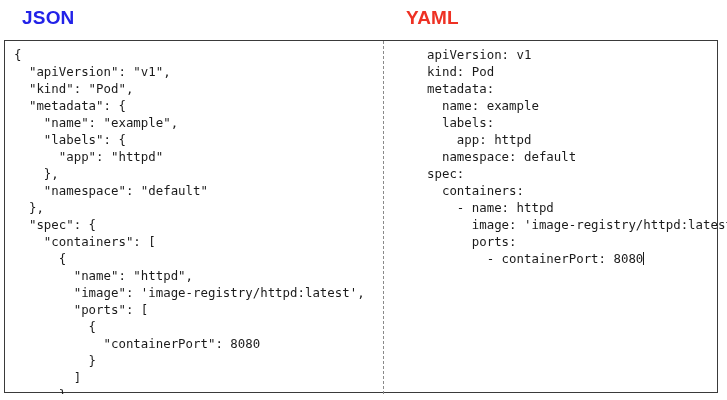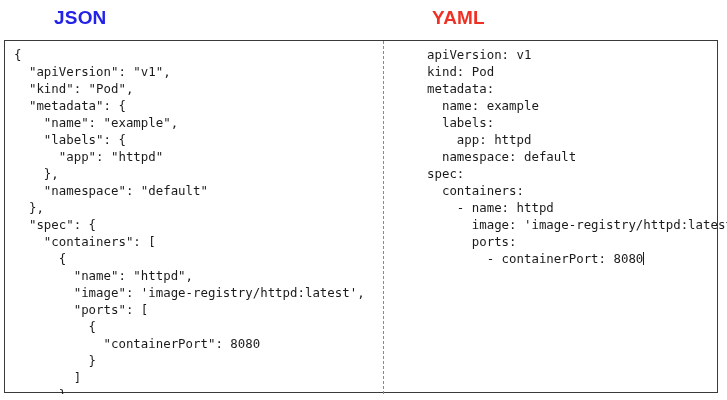--- a/index.html
+++ b/index.html
@@ -20,22 +20,22 @@
   .title {
     position: absolute;
     top: 6px;
     font-family: "Liberation Sans", sans-serif;
     font-size: 19px;
     font-weight: bold;
     letter-spacing: 0.2px;
     line-height: 24px;
     white-space: pre;
   }
-  #json-title { left: 22px; color: #2222e8; margin-left: 32px; }
-  #yaml-title { left: 406px; color: #ee3124; margin-left: 26px; }
+  #json-title { left: 22px; color: #2222e8; }
+  #yaml-title { left: 406px; color: #ee3124; }
 
   
   .code-panel {
     position: absolute;
     left: 4px;
     top: 40px;
     width: 714px;
     height: 353px;
     box-sizing: border-box;
     border: 1px solid #3a3a3a;

